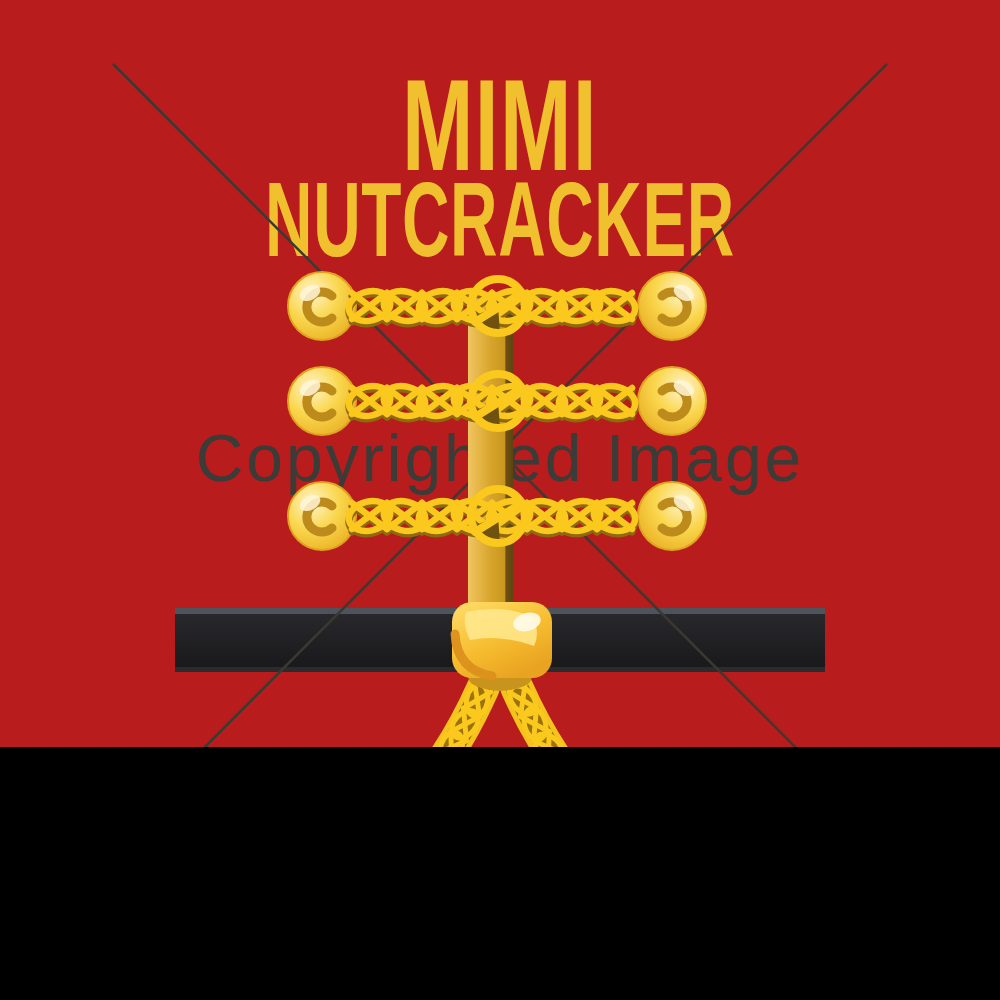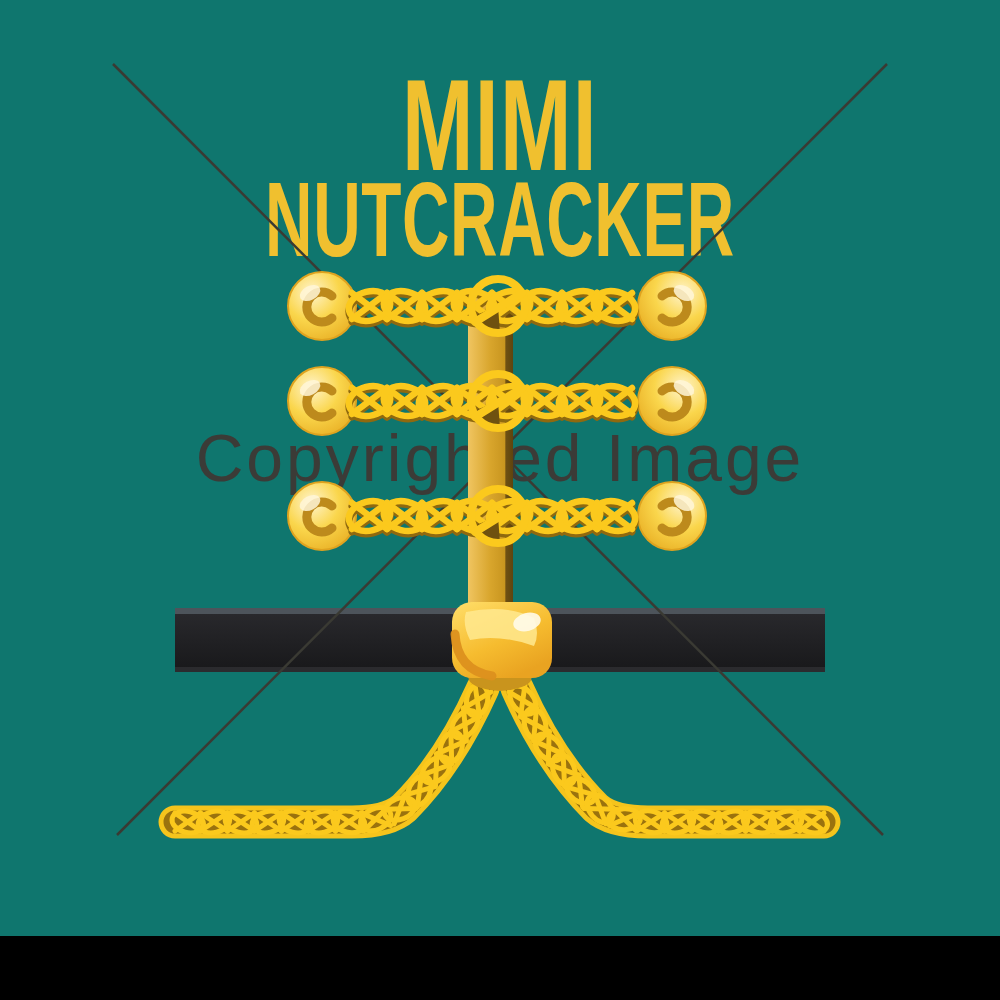--- a/index.html
+++ b/index.html
@@ -1,16 +1,16 @@
 <!DOCTYPE html>
 <html><head>
 <meta charset="utf-8">
 <style>
   html,body{margin:0;padding:0;background:#000;}
-  .stage{position:relative;width:1000px;height:936px;background:#0f766e;overflow:hidden;
+  .stage{position:relative;width:1000px;height:747px;background:#b91c1c;overflow:hidden;
          font-family:"Liberation Sans",sans-serif;}
   .title{position:absolute;left:0;width:1000px;text-align:center;color:#F0C02F;
          font-weight:bold;line-height:1;white-space:nowrap;}
   .title-1{top:60px;font-size:130px;letter-spacing:2px;transform:scale(0.66,1);}
   .title-2{top:166px;font-size:106px;letter-spacing:1px;transform:scale(0.62,1);}
   .artwork{position:absolute;left:0;top:0;}
   .banner{position:absolute;left:0;top:901px;width:1000px;height:99px;
           background:linear-gradient(180deg,#44A3AD 0%,#2A72A5 55%,#164A82 92%,#123F6E 100%);
           display:flex;align-items:center;justify-content:center;}
   .banner-text{color:#FFFFFF;font-family:"DejaVu Serif",serif;font-weight:bold;

